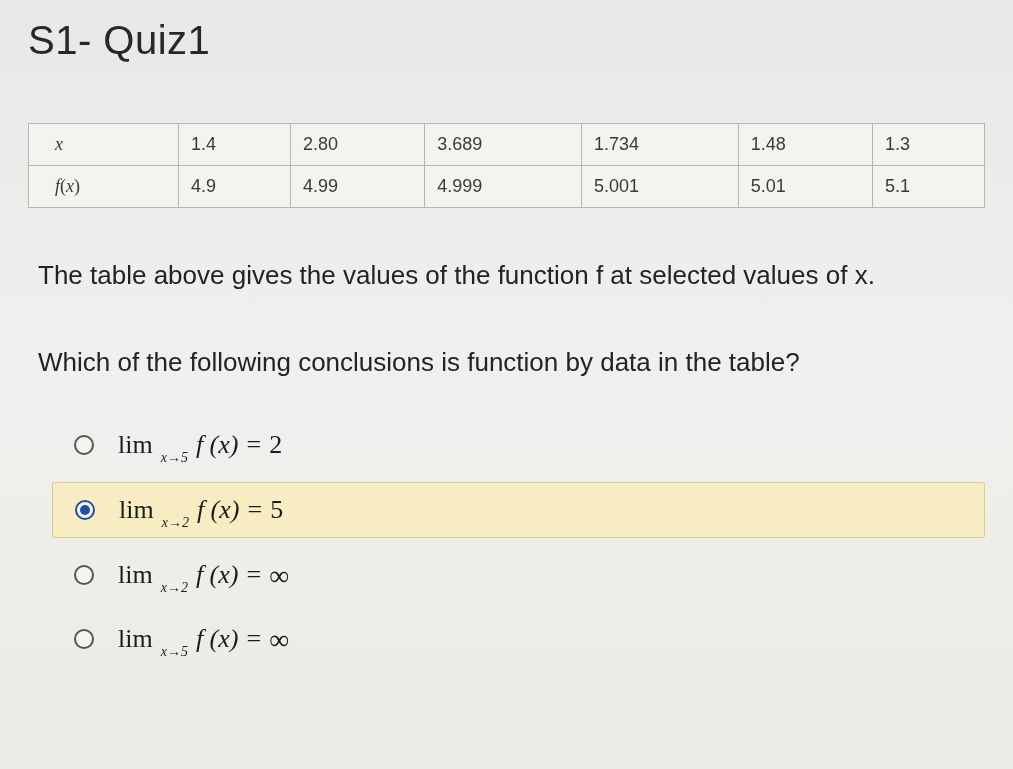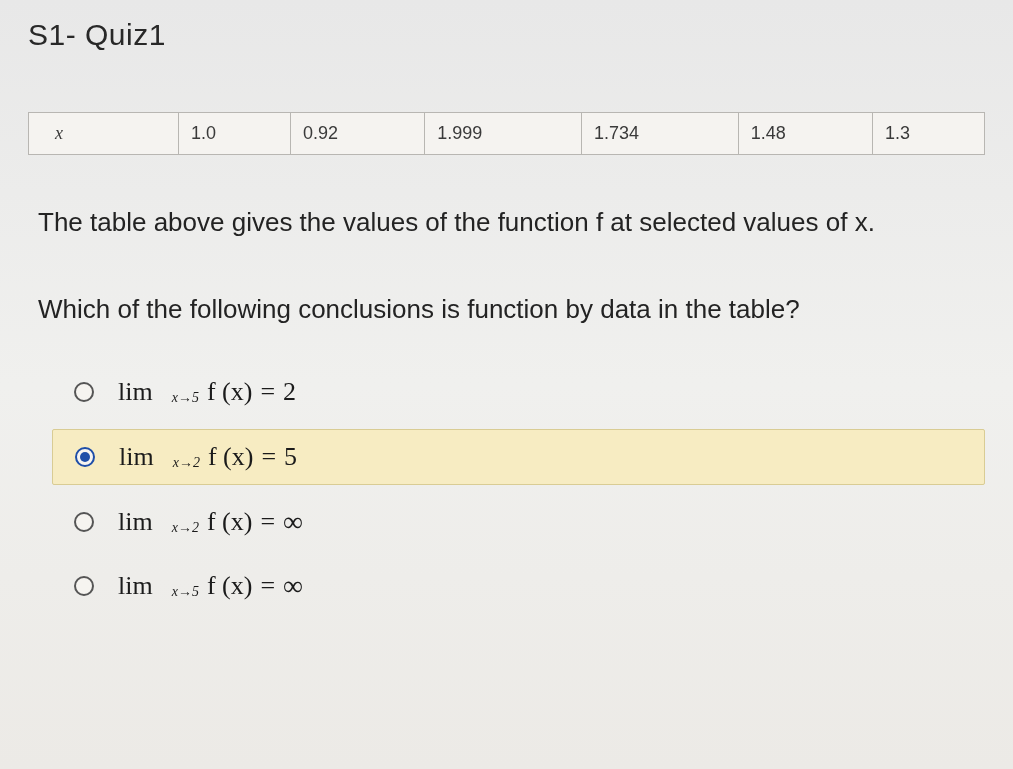--- a/index.html
+++ b/index.html
@@ -6,21 +6,21 @@
     body {
       width: 1013px;
       height: 769px;
       background: linear-gradient(to bottom, #e8e8e8 0%, #f0f0ee 50%, #eceae6 100%);
       font-family: Arial, Helvetica, sans-serif;
       color: #2a2a2a;
       padding: 18px 28px;
       overflow: hidden;
     }
     .page-title {
-      font-size: 30px;
+      font-size: 40px;
       font-weight: 400;
       color: #282828;
       margin-bottom: 60px;
       letter-spacing: 0.5px;
     }
     .data-table {
       border-collapse: collapse;
       width: 100%;
       background: #f5f3f0;
       margin-bottom: 40px;
@@ -82,51 +82,62 @@
     .radio-dot {
       width: 10px;
       height: 10px;
       background: #1e4ea8;
       border-radius: 50%;
       display: none;
     }
     .option-row.selected .radio .radio-dot { display: block; }
     .math {
       display: inline-flex;
-      align-items: center;
+      align-items: flex-end;
       gap: 2px;
     }
     .lim { font-style: normal; }
     .sub {
       font-size: 14px;
       font-style: italic;
       position: relative;
       top: 6px;
       margin-right: 6px;
-      margin-left: 17px;
+      margin-left: 6px;
     }
-    .fx { }
+    .fx { font-style: italic; }
     .eq { margin: 0 6px; }
     .inf { font-size: 28px; line-height: 1; }
   </style>
 </head>
 <body>
 
 <h1 class="page-title">S1- Quiz1</h1>
 
 <table class="data-table">
   <tbody>
       <tr>
     <td class="row-header">x</td>
-    <td>1.0</td>
-    <td>0.92</td>
-    <td>1.999</td>
+    <td>1.4</td>
+    <td>2.80</td>
+    <td>3.689</td>
     <td>1.734</td>
     <td>1.48</td>
     <td>1.3</td>
+  </tr>
+  <tr>
+    <td class="row-header fn-label">
+      <span class="fn-f">f</span><span class="fn-paren">(</span><span class="fn-f">x</span><span class="fn-paren">)</span>
+    </td>
+    <td>4.9</td>
+    <td>4.99</td>
+    <td>4.999</td>
+    <td>5.001</td>
+    <td>5.01</td>
+    <td>5.1</td>
   </tr>
 </tbody>
   </table>
 
 <p class="question-text">The table above gives the values of the function f at selected values of x.</p>
 <p class="question-text">Which of the following conclusions is function by data in the table?</p>
 
 <div class="options">
 
   <div class="option-row">

